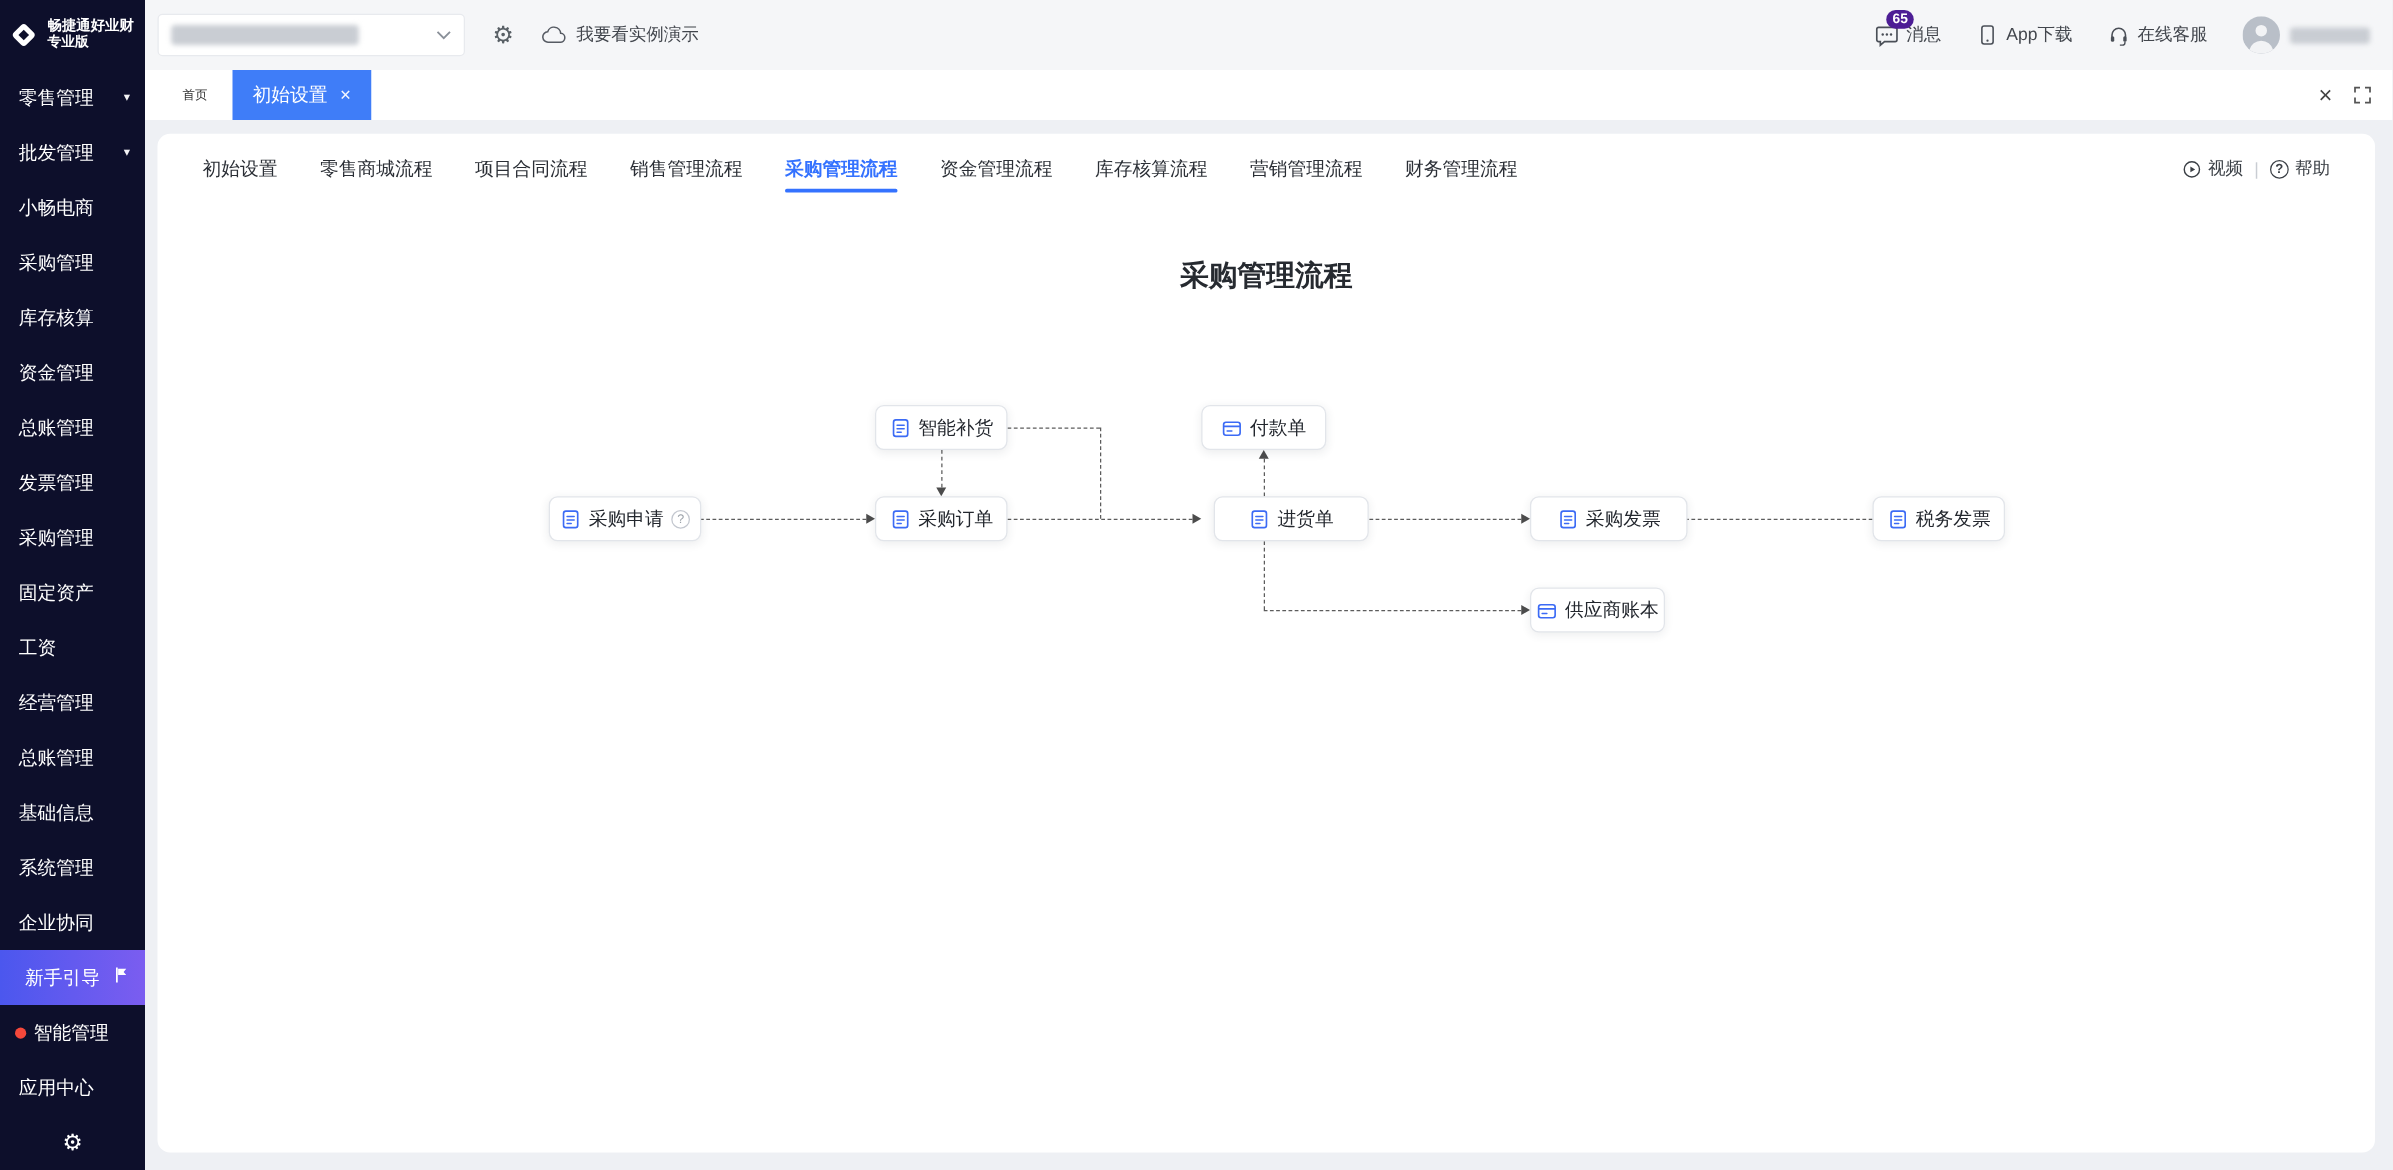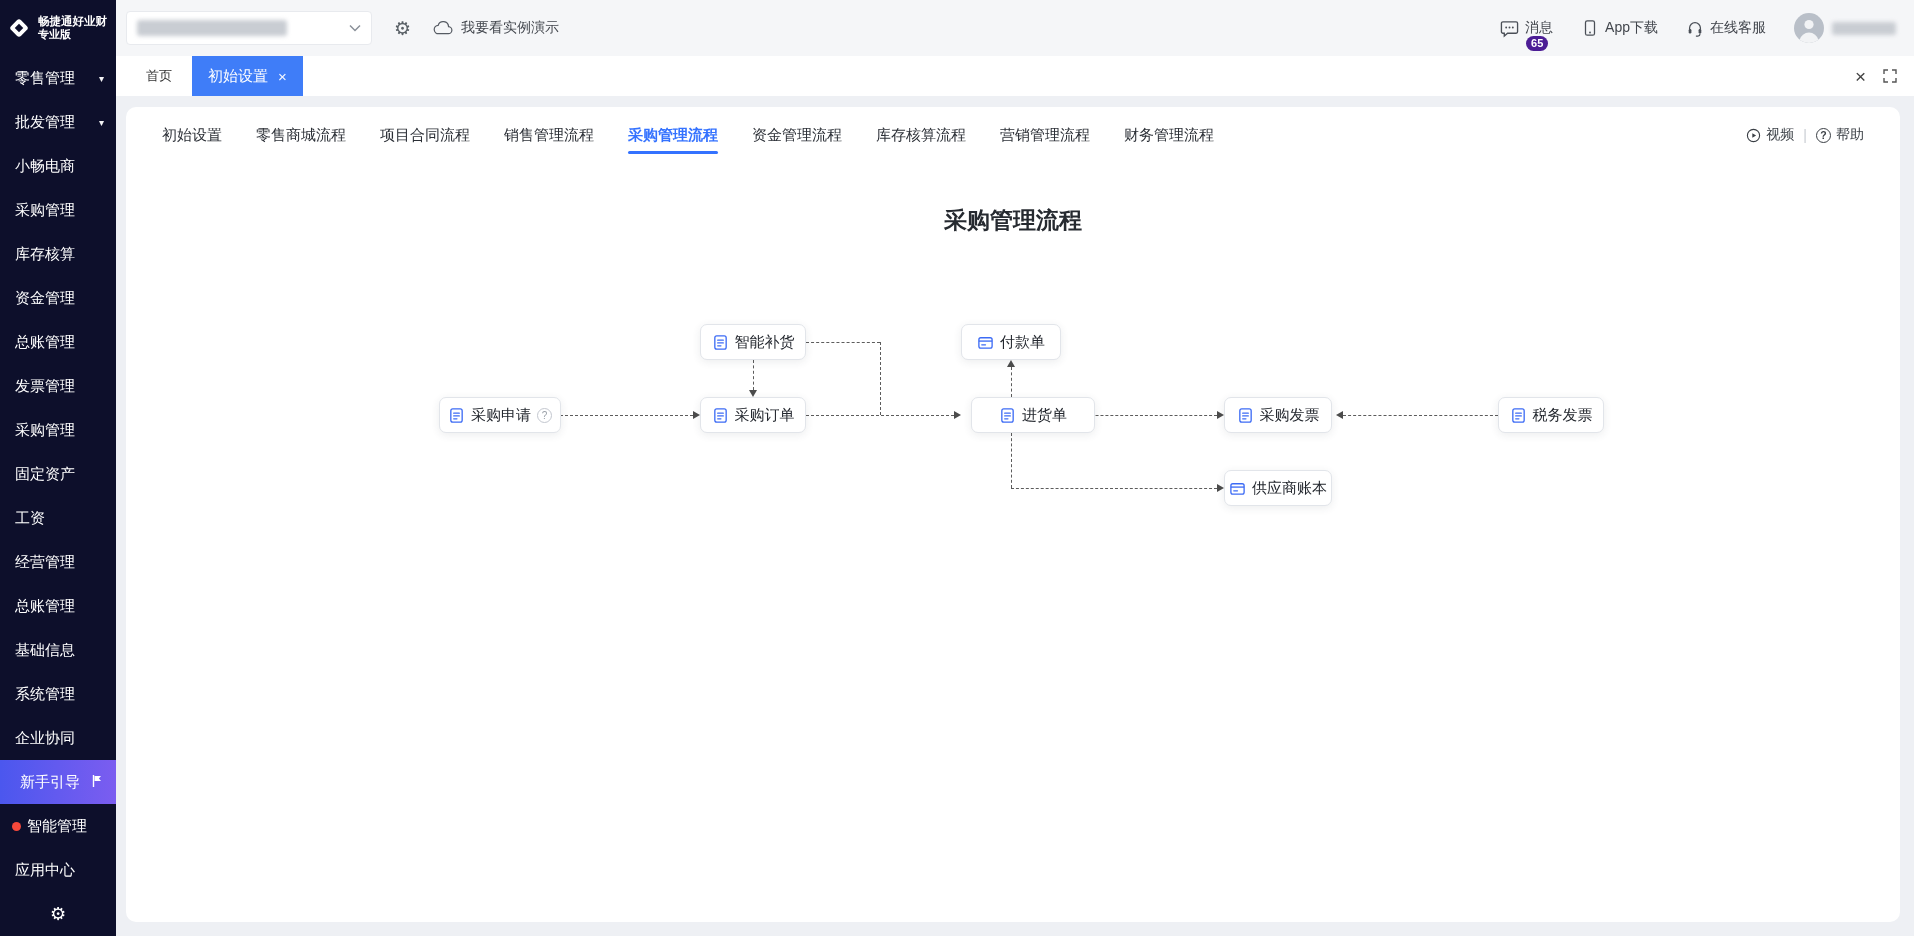--- a/index.html
+++ b/index.html
@@ -25,26 +25,26 @@
   .main { flex:1; min-width:0; display:flex; flex-direction:column; background:#eef0f4; }
 
   
   .topbar { height:56px; background:#f5f6f8; display:flex; align-items:center; padding:0 18px 0 10px; gap:22px; flex:none; }
   .org-select { width:246px; height:34px; background:#fff; border:1px solid #e8eaee; border-radius:4px; display:flex; align-items:center; justify-content:space-between; padding:0 10px; cursor:pointer; }
   .blur-chip { height:16px; background:#c9cdd3; border-radius:3px; filter:blur(2px); }
   .gear-btn { font-size:19px; color:#596066; cursor:pointer; line-height:1; }
   .demo-link { display:flex; align-items:center; gap:7px; font-size:14px; color:#42464d; cursor:pointer; }
   .top-right { margin-left:auto; display:flex; align-items:center; gap:28px; }
   .tr-item { display:flex; align-items:center; gap:6px; font-size:14px; color:#42464d; cursor:pointer; position:relative; }
-  .badge { position:absolute; top:-11px; left:26px; background:#4c1d95; color:#fff; font-size:11px; line-height:1; padding:2px 5px; border-radius:8px; font-weight:700;margin-top:28px; }
+  .badge { position:absolute; top:-11px; left:9px; background:#4c1d95; color:#fff; font-size:11px; line-height:1; padding:2px 5px; border-radius:8px; font-weight:700; }
   .user-chip { display:flex; align-items:center; gap:8px; cursor:pointer; }
 
   
   .tabrow { height:40px; background:#ffffff; display:flex; align-items:stretch; padding-left:10px; flex:none; }
-  .tab-home { display:flex; align-items:center; padding:0 20px; font-size:13px; color:#333; cursor:pointer; }
+  .tab-home { display:flex; align-items:center; padding:0 20px; font-size:10px; color:#333; cursor:pointer; }
   .tab-active { display:flex; align-items:center; gap:10px; padding:0 16px; background:#3f7df8; color:#fff; font-size:15px; cursor:pointer; }
   .tab-active .tab-close { font-size:15px; line-height:1; opacity:.95; }
   .tabrow-right { margin-left:auto; display:flex; align-items:center; gap:16px; padding:0 16px; color:#555; }
   .tabrow-right .x { font-size:19px; line-height:1; cursor:pointer; color:#444; }
   .tabrow-right .fs { cursor:pointer; display:flex; }
 
   
   .content { flex:1; padding:11px 14px 14px 10px; display:flex; min-height:0; }
   .card { flex:1; background:#fff; border-radius:10px; display:flex; flex-direction:column; overflow:hidden; }
 
@@ -357,21 +357,21 @@
           </div>
 
           <div class="node" style="left:845px;top:146px;width:124px">
             <svg width="17" height="17" viewBox="0 0 18 18">
               <rect x="3" y="2" width="12" height="14" rx="2" fill="none" stroke="#3c6bf5" stroke-width="1.4"></rect>
               <path d="M6 6.5h6M6 9.5h6M6 12.5h3.5" stroke="#3c6bf5" stroke-width="1.3" stroke-linecap="round"></path>
             </svg>
             <span>进货单</span>
           </div>
 
-          <div class="node" style="left:1098px;top:146px;width:108px">
+          <div class="node" style="left:1098px;top:146px;width:126px">
             <svg width="17" height="17" viewBox="0 0 18 18">
               <rect x="3" y="2" width="12" height="14" rx="2" fill="none" stroke="#3c6bf5" stroke-width="1.4"></rect>
               <path d="M6 6.5h6M6 9.5h6M6 12.5h3.5" stroke="#3c6bf5" stroke-width="1.3" stroke-linecap="round"></path>
             </svg>
             <span>采购发票</span>
           </div>
 
           <div class="node" style="left:1372px;top:146px;width:106px">
             <svg width="17" height="17" viewBox="0 0 18 18">
               <rect x="3" y="2" width="12" height="14" rx="2" fill="none" stroke="#3c6bf5" stroke-width="1.4"></rect>

